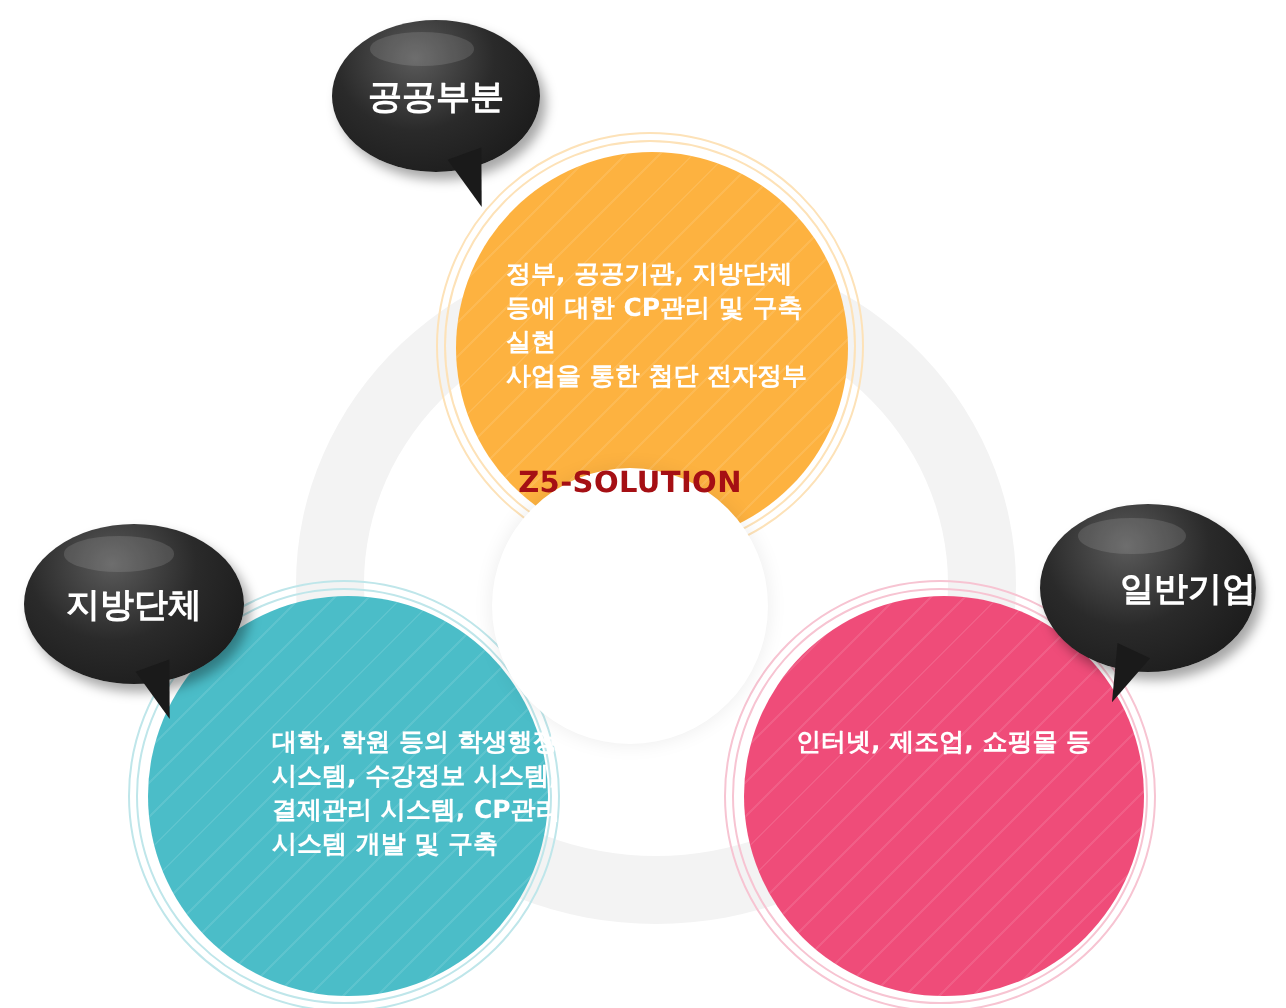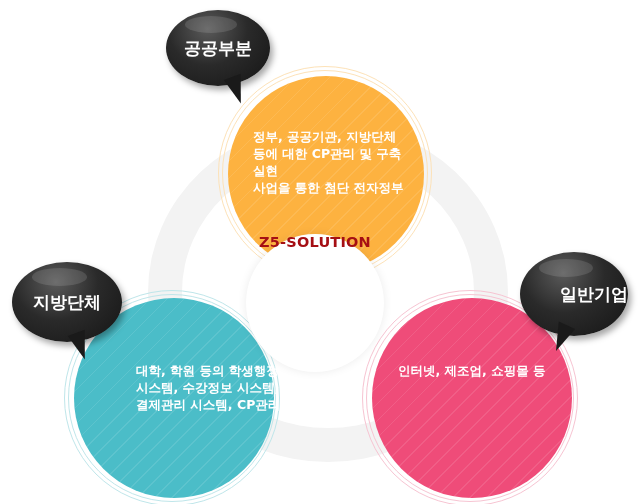--- a/index.html
+++ b/index.html
@@ -33,20 +33,21 @@
     <div>사업을 통한 첨단 전자정부</div>
   </div>
 
   <div class="outline" style="left:64px;top:290px;width:216px;height:216px;border:1px solid #bfe6ea;"></div>
   <div class="outline" style="left:68px;top:294px;width:208px;height:208px;border:1px solid #bfe6ea;"></div>
   <div class="circle stripes" style="left:74px;top:298px;width:200px;height:200px;background:#4bbdc8;"></div>
   <div class="ctext" style="left:108px;top:362px;width:165px;margin-left:28px;">
     <div>대학, 학원 등의 학생행정</div>
     <div>시스템, 수강정보 시스템,</div>
     <div>결제관리 시스템, CP관리</div>
+    <div>시스템 개발 및 구축</div>
   </div>
 
   <div class="outline" style="left:362px;top:290px;width:216px;height:216px;border:1px solid #f7c4d2;"></div>
   <div class="outline" style="left:366px;top:294px;width:208px;height:208px;border:1px solid #f7c4d2;"></div>
   <div class="circle stripes" style="left:372px;top:298px;width:200px;height:200px;background:#ef4c79;"></div>
   <div class="ctext" style="left:398px;top:362px;width:160px;">
     <div>인터넷, 제조업, 쇼핑몰 등</div>
   </div>
 
   <div class="center">

